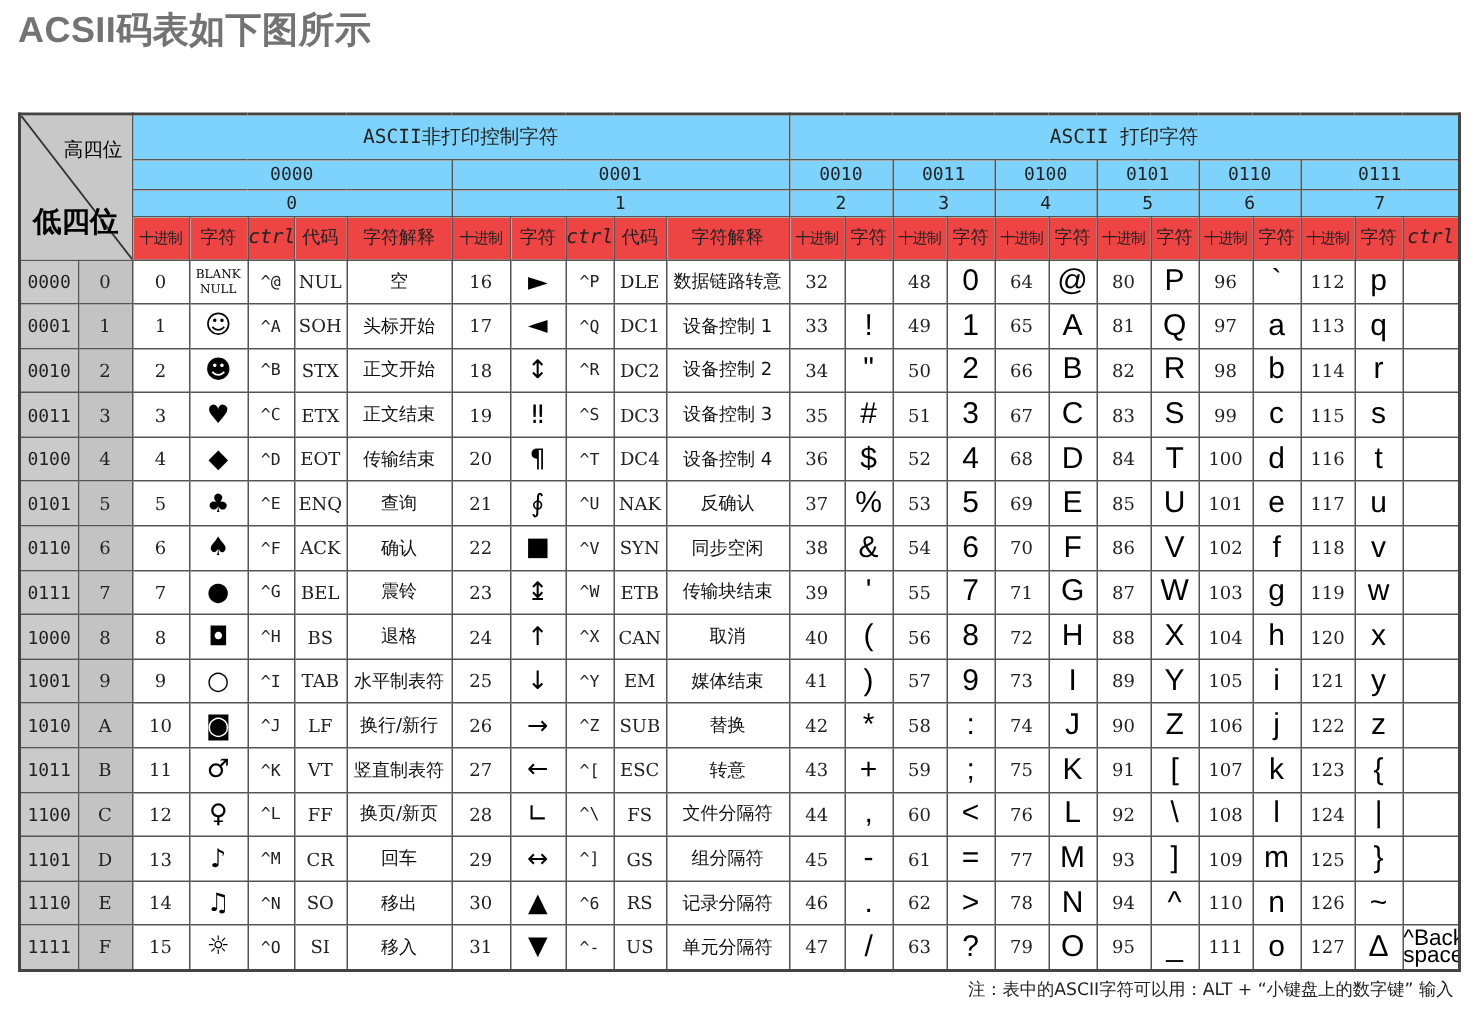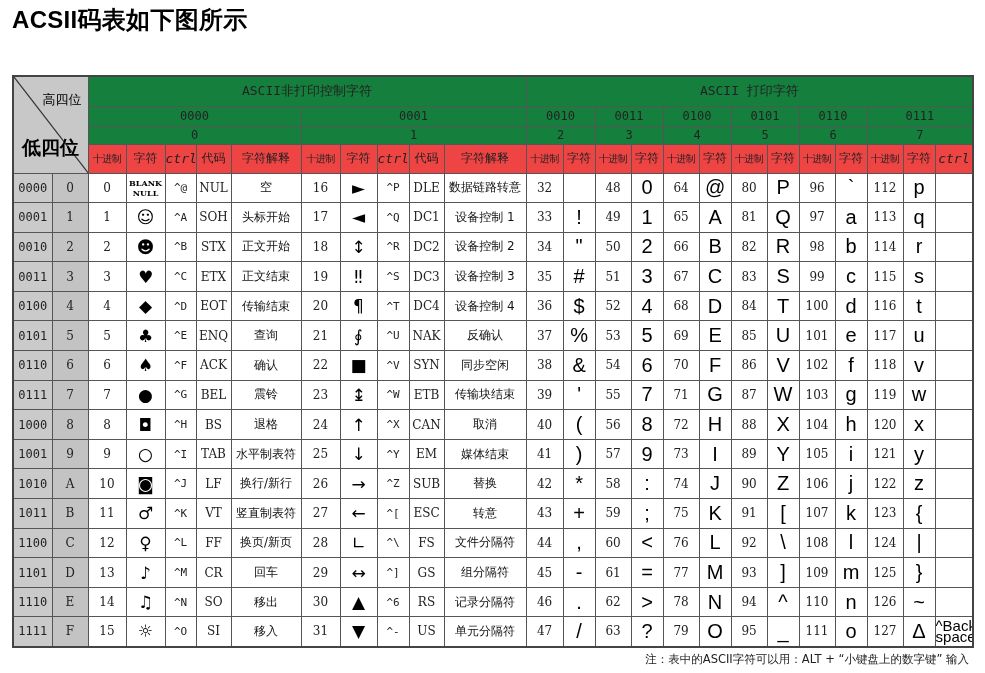--- a/index.html
+++ b/index.html
@@ -1,54 +1,54 @@
 <!DOCTYPE html>
 <html><head>
 <meta charset="utf-8">
 <style>
   * { box-sizing: border-box; margin: 0; padding: 0; }
   html, body { width: 985px; height: 673px; background: #ffffff; overflow: hidden; }
   body { position: relative; font-family: "DejaVu Sans", sans-serif; color: #000; }
   .title {
     position: absolute; left: 12px; top: 4px;
     font-family: "Liberation Sans", "DejaVu Sans", sans-serif;
-    font-size: 24px; font-weight: bold; color: #000000; letter-spacing: 0.3px;
+    font-size: 24px; font-weight: bold; color: #737373; letter-spacing: 0.3px;
   }
   table.ascii {
     position: absolute; left: 12px; top: 75px;
     width: 960px; border-collapse: collapse; table-layout: fixed;
     border: 2px solid #444;
     padding-left: 40px;
   }
   table.ascii td {
     border: 1px solid #555; text-align: center; vertical-align: middle;
     padding: 0; overflow: hidden; white-space: nowrap;
   }
-  .g { background: #15803d; margin-left: 24px; }
+  .g { background: #7dd3fc; margin-left: 24px; }
   .g1 { background: #cacaca; }
   .g2 { background: #c3c3c3; }
   .mono { font-family: "DejaVu Sans Mono", "Liberation Mono", monospace; font-size: 12px; color: #222; }
   .hdr-sec { font-family: "DejaVu Sans Mono", monospace; font-size: 13px; height: 30px; color: #222; }
   .hdr-bin { font-family: "DejaVu Sans Mono", monospace; font-size: 12px; height: 20px; color: #222; }
   .hdr-hex { font-family: "DejaVu Sans Mono", monospace; font-size: 12px; height: 18px; color: #222; }
   .colh { font-size: 12px; height: 29px; background: #ef4444; color: #222; }
   .colh.small { font-size: 10px; letter-spacing: -0.5px; }
   .colh.mono { font-family: "DejaVu Sans Mono", monospace; font-size: 13px; font-style: italic; }
   td.corner { position: relative; background: #c8c8c8; }
   .corner .hi { position: absolute; right: 6px; top: 14px; font-size: 13px; }
   .corner .lo { position: absolute; left: 8px; bottom: 12px; font-size: 19px; font-weight: bold; }
   .corner svg { position: absolute; left: 0; top: 0; }
   tr.drow td { height: 29.6px; }
   .num { font-family: "DejaVu Serif", serif; font-size: 12px; color: #222; }
   .ctrl { font-family: "DejaVu Sans Mono", monospace; font-size: 11px; color: #222; }
   .code { font-family: "DejaVu Serif", serif; font-size: 12px; color: #222; margin-top: 15px; }
   .desc { font-size: 12px; color: #111; }
   .sym { font-family: "DejaVu Sans", sans-serif; font-size: 17px; color: #000; }
   .chr { font-family: "Liberation Sans", sans-serif; font-size: 20px; color: #000; }
-  .blank { font-family: "DejaVu Serif", serif; font-size: 8px; line-height: 10px; font-weight: bold; }
+  .blank { font-family: "DejaVu Serif", serif; font-size: 8px; line-height: 10px; font-weight: normal; }
   .bks { font-family: Liberation Sans, sans-serif; font-size: 15px; line-height: 11px; }
   .note {
     position: absolute; right: 16px; top: 652px;
     font-size: 11.5px; color: #222; font-family: "DejaVu Sans", sans-serif;
   }
 </style>
 </head>
 <body>
 
 <div class="title">ACSII码表如下图所示</div>

